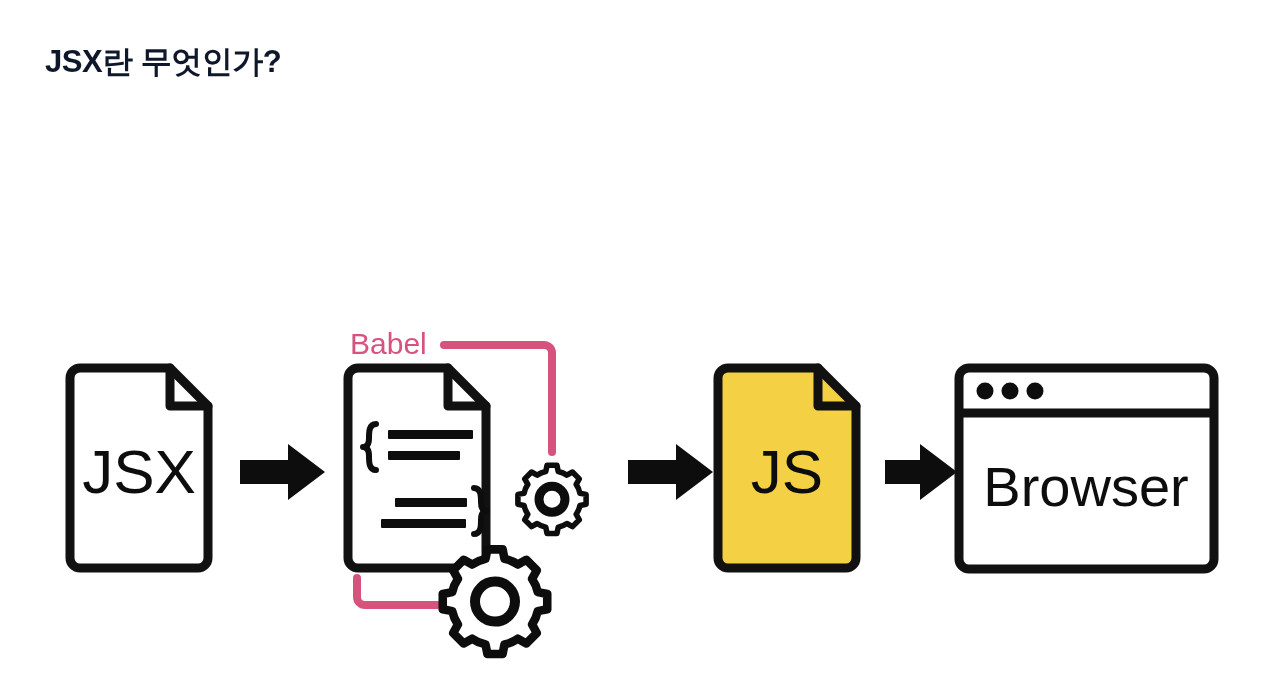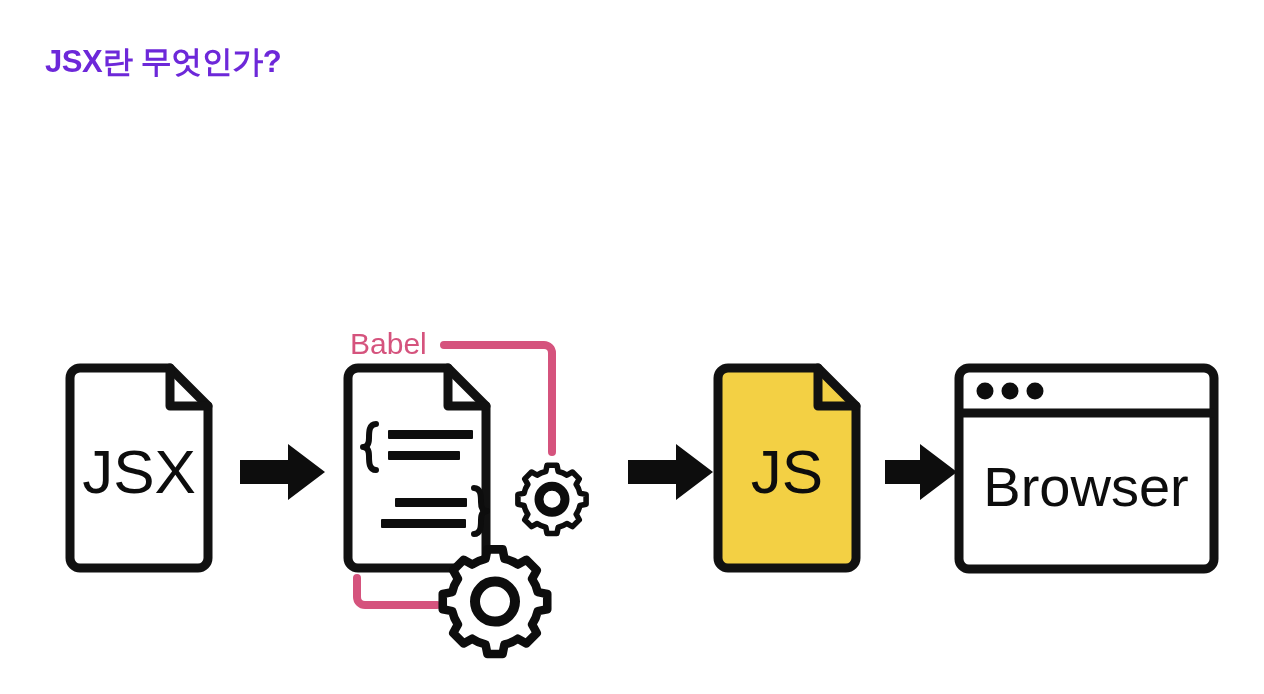--- a/index.html
+++ b/index.html
@@ -27,21 +27,21 @@
 
   
   #page-title {
     position: absolute;
     left: 45px;
     top: 22px;
     font-size: 31px;
     font-weight: bold;
     letter-spacing: -0.5px;
     line-height: 1.25;
-    color: #6d28d9;
+    color: #0f172a;
     white-space: nowrap;
   }
 
   
   #diagram {
     position: absolute;
     left: 0;
     top: 300px;
     width: 1264px;
     height: 394px;

